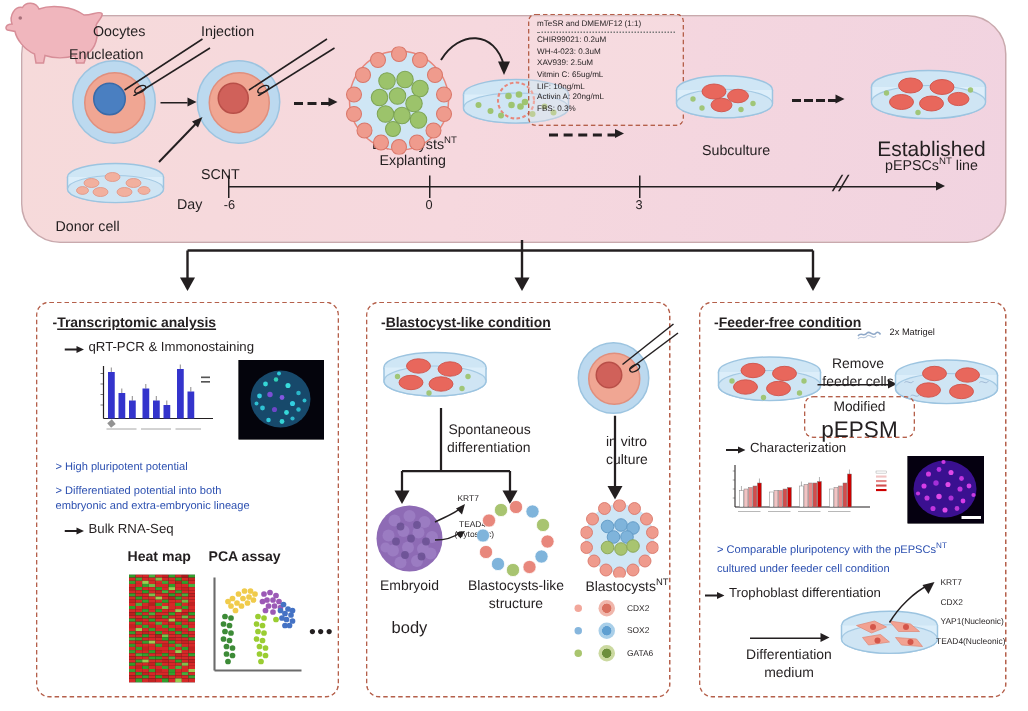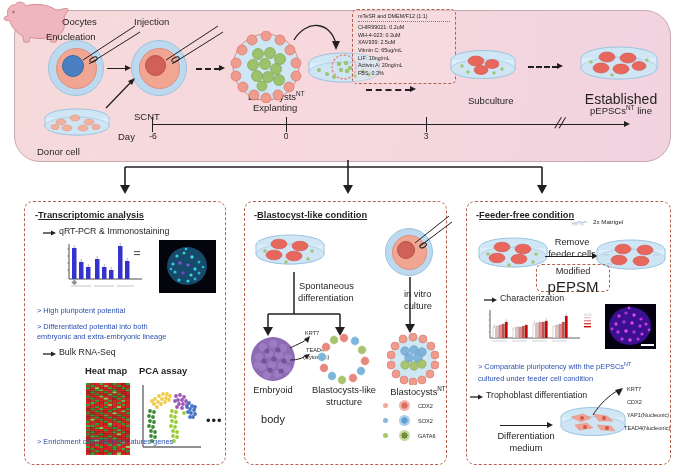--- a/index.html
+++ b/index.html
@@ -854,21 +854,20 @@
         <circle cx="34" cy="48" r="1.9"></circle>
       <circle cx="38" cy="49" r="1.9"></circle>
         <circle cx="34" cy="53" r="1.9"></circle>
         <circle cx="38" cy="54" r="1.9"></circle>
       <circle cx="35" cy="58" r="1.9"></circle>
         <circle cx="45" cy="30" r="1.9"></circle>
     </g>
   </svg>
   <div class="ellipsis-dots">•••</div>
 
-  <div class="bullet-blue" style="left:37px;top:437px;">&gt; Enrichment of EPSCs signatures genes</div>
 
   <div id="panel-mid" class="panel"></div>
   <div class="panel-title" style="left:254px;top:210px;">
     <span>-</span><span class="u">Blastocyst-like condition</span>
   </div>
 
   <svg class="dish" style="left:252px;top:232px;width:76px;height:40px;" viewBox="0 0 76 40">
     <ellipse cx="38" cy="13" rx="34" ry="10" fill="#cfe6f5" stroke="#9cc4e0" stroke-width="1"></ellipse>
     <path d="M4 13 L4 22 A34 10 0 0 0 72 22 L72 13" fill="#dceefa" stroke="#9cc4e0" stroke-width="1"></path>
     <ellipse cx="38" cy="22" rx="34" ry="10" fill="#cde4f4" stroke="#9cc4e0" stroke-width="0.8" opacity="0.85"></ellipse>

